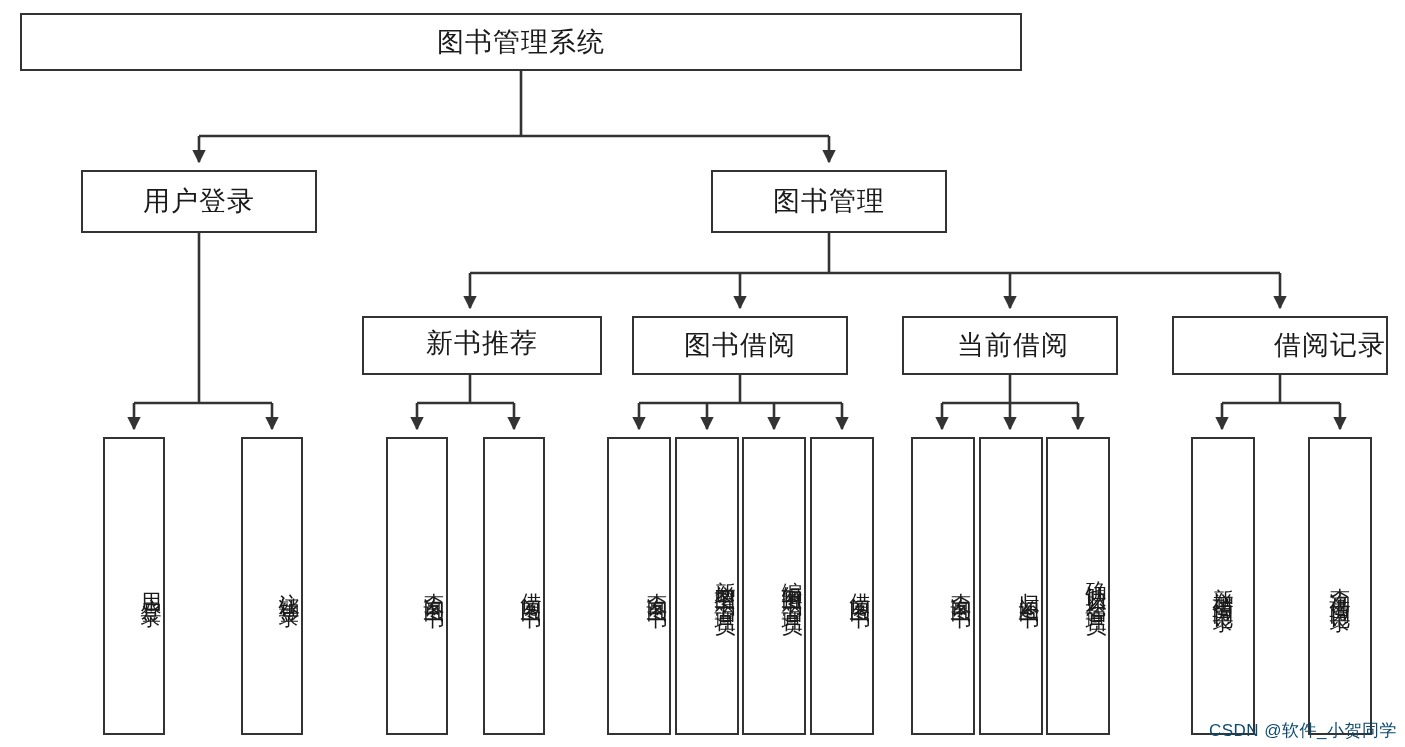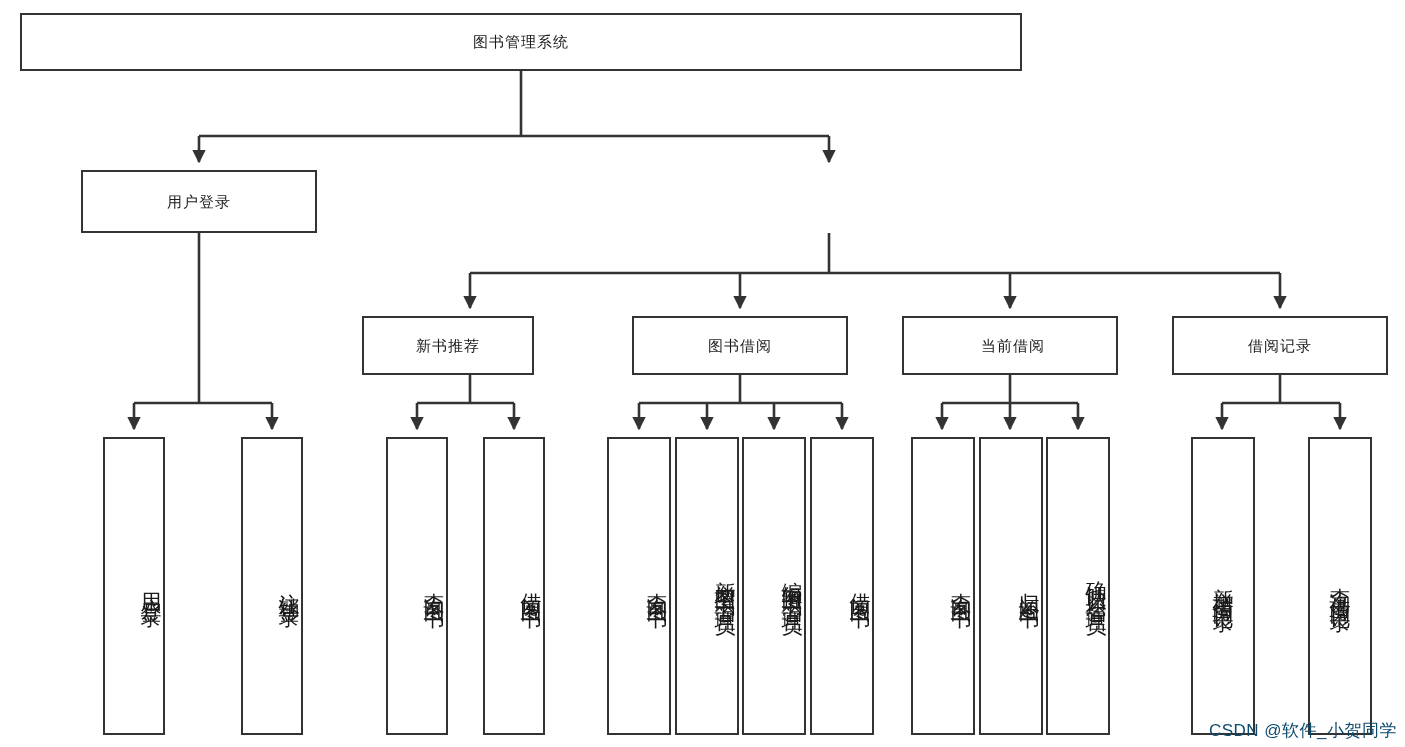--- a/index.html
+++ b/index.html
@@ -30,21 +30,21 @@
     box-sizing: border-box;
     border: 2.5px solid #333333;
     background: #ffffff;
     display: flex;
     align-items: center;
     justify-content: center;
     color: #1a1a1a;
     z-index: 2;
   }
   .node-h {
-    font-size: 15px;
+    font-size: 27px;
     letter-spacing: 1px;
     line-height: 1.2;
     white-space: nowrap;
   }
   .node-v {
     writing-mode: vertical-rl;
     text-orientation: upright;
     font-size: 21px;
     letter-spacing: 5px;
     line-height: 1.15;
@@ -123,31 +123,34 @@
     </g>
   </svg>
 
   <div class="node node-h" style="left:20px; top:13px; width:1002px; height:58px;">
     <span>图书管理系统</span>
   </div>
 
   <div class="node node-h" style="left:81px; top:170px; width:236px; height:63px;">
     <span>用户登录</span>
   </div>
+  <div class="node node-h" style="left:711px; top:170px; width:236px; height:63px;">
+    <span>图书管理</span>
+  </div>
 
-  <div class="node node-h" style="left:362px; top:316px; width:172px; height:59px;">
+  <div class="node node-h" style="left:362px; top:316px; width:240px; height:59px;font-family:Liberation Mono, monospace;">
     <span>新书推荐</span>
   </div>
   <div class="node node-h" style="left:632px; top:316px; width:216px; height:59px;">
     <span>图书借阅</span>
   </div>
   <div class="node node-h" style="left:902px; top:316px; width:216px; height:59px;padding-left:6px;">
     <span>当前借阅</span>
   </div>
-  <div class="node node-h" style="left:1172px; top:316px; width:216px; height:59px;">
+  <div class="node node-h" style="left:1172px; top:316px; width:216px; height:59px;justify-content:flex-end;">
     <span>借阅记录</span>
   </div>
 
   <div class="node node-v" style="left:103px; top:437px; width:62px; height:298px;">
     <span>用户登录</span>
   </div>
   <div class="node node-v" style="left:241px; top:437px; width:62px; height:298px;">
     <span>注销登录</span>
   </div>
 

